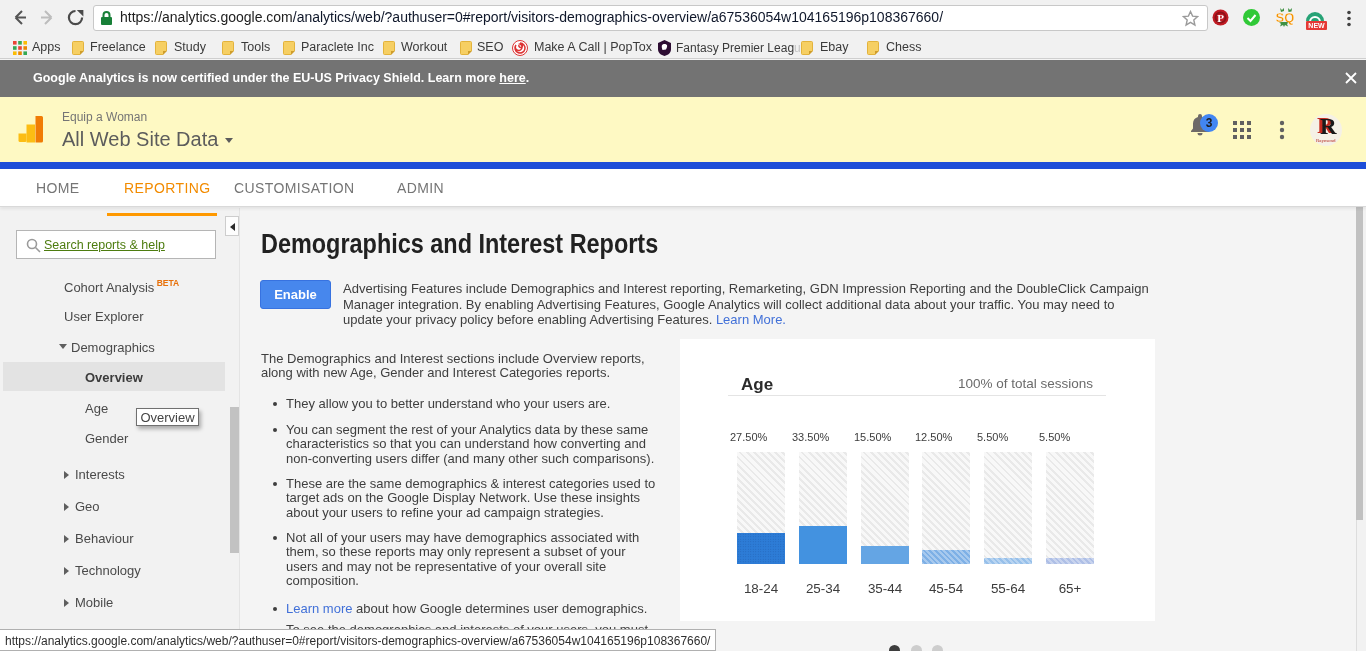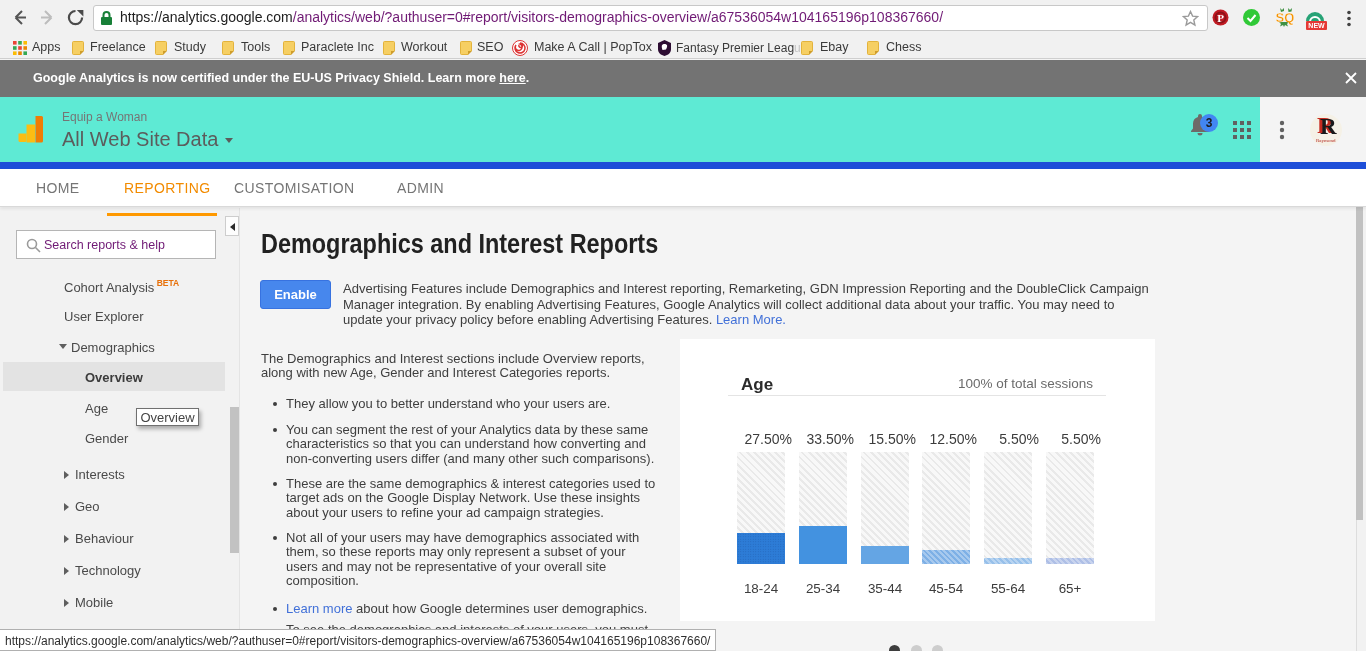--- a/index.html
+++ b/index.html
@@ -4,40 +4,40 @@
 <style>
 * { margin:0; padding:0; box-sizing:border-box; }
 html,body { width:1366px; height:651px; overflow:hidden; font-family:"Liberation Sans", sans-serif; }
 .abs { position:absolute; }
 #page { position:relative; width:1366px; height:651px; background:#f4f4f4; overflow:hidden; }
 
 
 #topbar { left:0; top:0; width:1366px; height:36px; background:#f1f1f1; }
 #omnibox { left:93px; top:5px; width:1115px; height:26px; background:#fff; border:1px solid #c8c8c8; border-radius:3px; }
 #urltext { left:120px; top:9px; font-size:14px; color:#202020; white-space:nowrap; }
-#urltext .gray { color:#701a75;text-align:center; }
+#urltext .gray { color:#0f172a;text-align:center; }
 #bookbar { left:0; top:36px; width:1366px; height:23px; background:#f1f1f1; border-bottom:1px solid #cfcfcf; }
 .bkitem { position:absolute; top:4px; font-size:12.5px; color:#3a3a3a; white-space:nowrap; }
 .folder { position:absolute; width:12px; height:14px; top:4px; background:#f6cf63; border:1px solid #e3b33c; border-radius:1.5px; }
 .folder:before { content:""; position:absolute; right:-1px; bottom:-1px; width:0; height:0; border-left:4px solid #cf9d2a; border-bottom:4px solid #f1f1f1; }
 
 
 #banner { left:0; top:60px; width:1366px; height:37px; background:#737373; }
 #banner .txt { position:absolute; left:33px; top:11px; color:#fff; font-weight:bold; font-size:12.5px; }
 
 
-#gahead { left:0; top:97px; width:1260px; height:65px; background:#5eead4; }
+#gahead { left:0; top:97px; width:1366px; height:65px; background:#fef9c3; }
 #gatabs { left:0; top:162px; width:1366px; height:45px; z-index:5; background:#fff; border-top:7px solid #1d4ed8; border-bottom:1px solid #d9d9d9; box-shadow:0 2px 3px rgba(0,0,0,0.07); }
 .tab { position:absolute; top:11px; font-size:14px; letter-spacing:0.4px; color:#757575; font-weight:400; }
 #tabline { left:107px; top:44px; width:110px; height:3px; background:#f90; }
 
 
 #sidebar { left:0; top:208px; width:240px; height:443px; background:#f2f2f2; border-right:1px solid #e4e4e4; }
 #searchbox { left:16px; top:22px; width:200px; height:29px; background:#fff; border:1px solid #b5b5b5; }
-#searchbox span { position:absolute; left:27px; top:7px; color:#701a75; font-size:12.5px; }
+#searchbox span { position:absolute; left:27px; top:7px; color:#4d7c0f; font-size:12.5px;text-decoration:underline; }
 .sitem { position:absolute; font-size:13px; color:#4a4a4a; white-space:nowrap; }
 .tri-r { position:absolute; width:0; height:0; border-left:5px solid #5f5f5f; border-top:4px solid transparent; border-bottom:4px solid transparent; }
 .tri-d { position:absolute; width:0; height:0; border-top:5px solid #5f5f5f; border-left:4px solid transparent; border-right:4px solid transparent; }
 #selrow { left:3px; top:154px; width:222px; height:29px; background:#e3e3e3; }
 #sthumb { left:230px; top:199px; width:9px; height:146px; background:#c2c2c2; }
 #collapse { left:225px; top:8px; width:14px; height:20px; background:#fdfdfd; border:1px solid #cdcdcd; }
 #tooltip { left:136px; top:200px; width:63px; height:18px; background:#fff; border:1px solid #707070; box-shadow:2px 3px 4px rgba(0,0,0,0.3); font-size:13px; color:#444; text-align:center; line-height:17px; }
 
 
 #content { left:240px; top:208px; width:1116px; height:443px; background:#f4f4f4; }
@@ -47,21 +47,21 @@
 .b { position:absolute; font-size:13px; line-height:14.4px; color:#3e3e3e; white-space:nowrap; }
 .b:before { content:""; position:absolute; left:-13px; top:5px; width:4px; height:4px; border-radius:50%; background:#3e3e3e; }
 a.lnk { color:#4170d8; text-decoration:none; }
 
 
 #card { left:440px; top:131px; width:475px; height:282px; background:#fff; }
 .hatch { background:repeating-linear-gradient(45deg, #e9e9e9 0 2px, #f8f8f8 2px 5px); }
 .bar { position:absolute; width:48px; top:113px; height:112px; }
 .fill { position:absolute; width:48px; bottom:0; }
 .fh:after { content:""; position:absolute; inset:0; background:repeating-linear-gradient(45deg, rgba(255,255,255,0.32) 0 2px, transparent 2px 4px); }
-.pct { position:absolute; width:62px; top:92px; text-align:right; font-size:14px; color:#3c3c3c; }
+.pct { position:absolute; width:62px; top:92px; text-align:left; font-size:11px; color:#3c3c3c; }
 .xlab { position:absolute; width:62px; top:242px; text-align:center; font-size:13.4px; color:#3c3c3c; }
 
 
 #statusbar { left:0; top:629px; width:716px; height:22px; background:#fff; border:1px solid #b0b0b0; border-left:none; }
 #statusbar span { position:absolute; left:5px; top:4px; font-size:12px; color:#2e2e2e; white-space:nowrap; }
 #scrollbar { left:1356px; top:208px; width:10px; height:443px; background:#f2f2f2; border-left:1px solid #ddd; }
 #scrollthumb { left:1356px; top:207px; width:7px; height:313px; background:#c1c1c1; }
 .dot { position:absolute; width:11px; height:11px; border-radius:50%; top:645px; }
 </style>
 </head>

